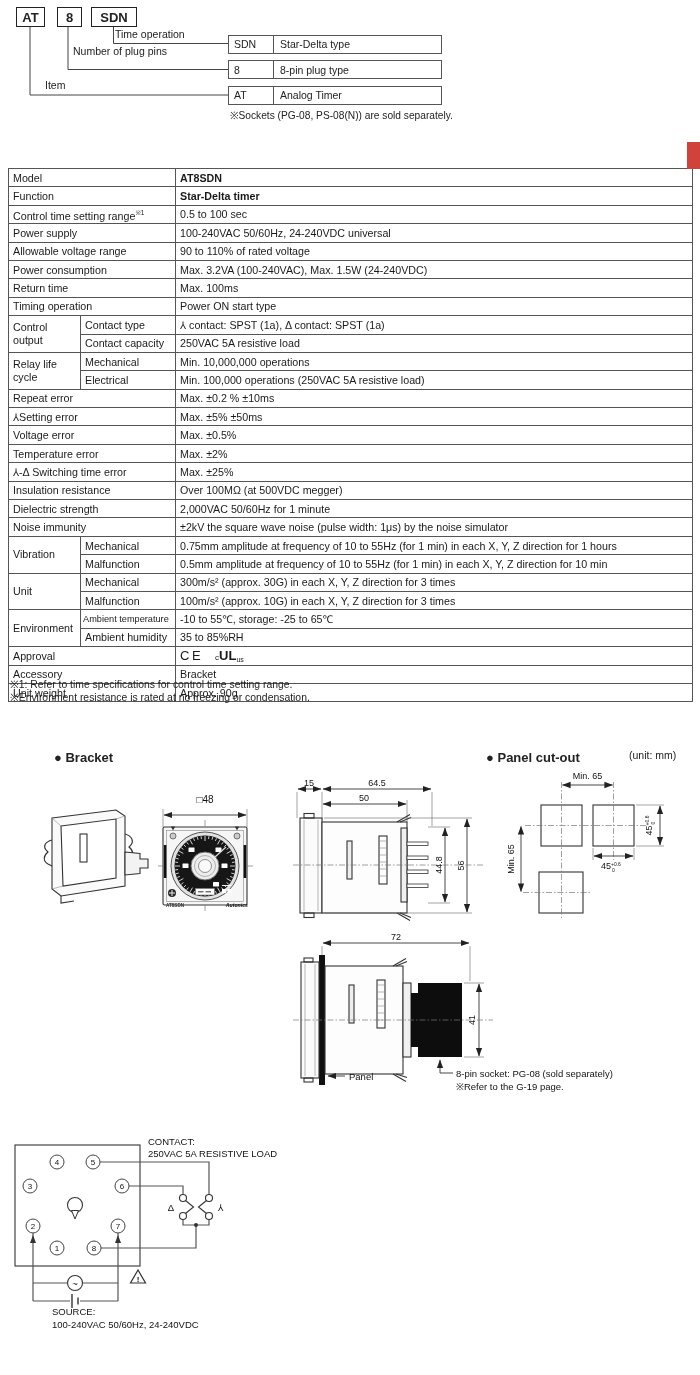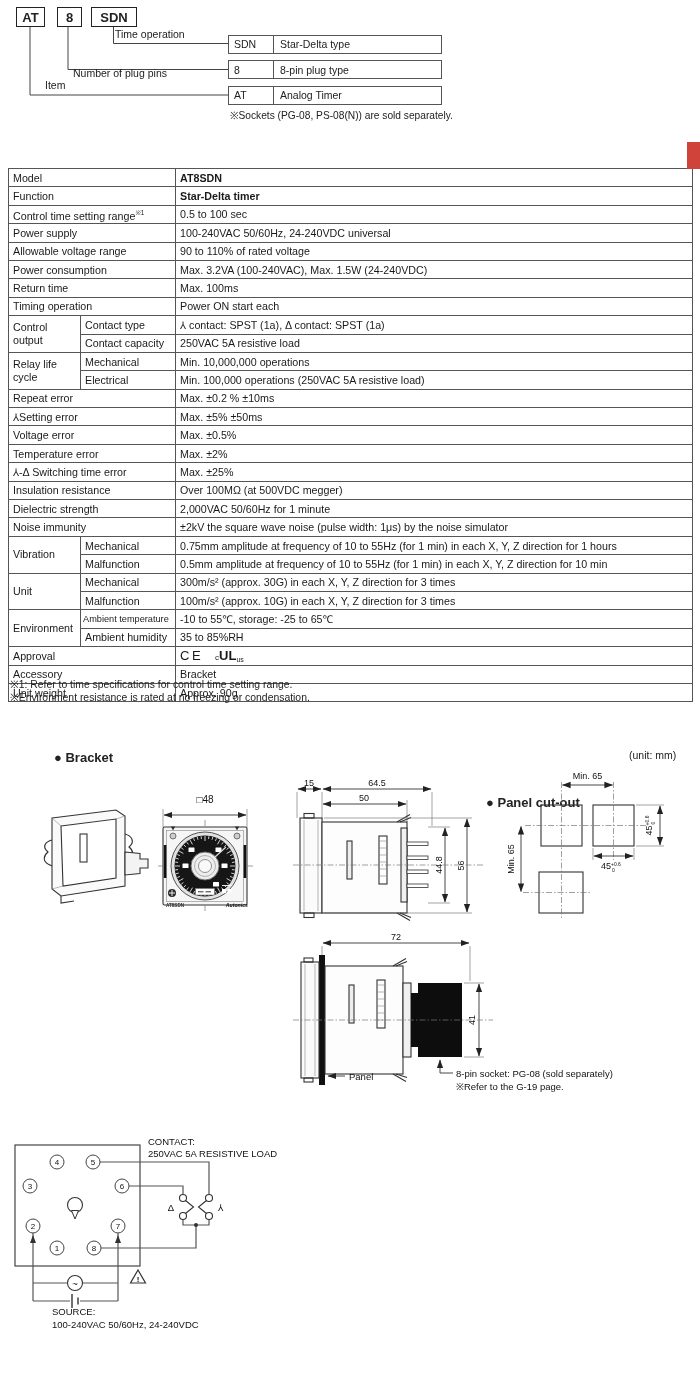--- a/index.html
+++ b/index.html
@@ -58,21 +58,21 @@
   <div class="abs" id="ordering" style="left:0;top:0;width:480px;height:135px;">
     <svg class="abs" style="left:0;top:0;" width="460" height="130" viewBox="0 0 460 130">
       <polyline class="wire" style="stroke:#444;stroke-width:1" points="113.5,25 113.5,43.5 228,43.5"></polyline>
       <polyline class="wire" style="stroke:#444;stroke-width:1" points="68,25 68,69.5 228,69.5"></polyline>
       <polyline class="wire" style="stroke:#444;stroke-width:1" points="30,25 30,95 228,95"></polyline>
     </svg>
     <div class="code-box" style="left:16px;top:7px;width:27px;height:18px;">AT</div>
     <div class="code-box" style="left:57px;top:7px;width:23px;height:18px;">8</div>
     <div class="code-box" style="left:91px;top:7px;width:44px;height:18px;">SDN</div>
     <div class="olabel" style="left:115px;top:27.5px;">Time operation</div>
-    <div class="olabel" style="left:73px;top:67px;">Number of plug pins</div>
+    <div class="olabel" style="left:73px;top:45px;">Number of plug pins</div>
     <div class="olabel" style="left:45px;top:78.5px;">Item</div>
 
     <div class="otable-row" style="left:228px;top:34.5px;">
       <div class="otable-code">SDN</div>
       <div class="otable-desc">Star-Delta type</div>
     </div>
     <div class="otable-row" style="left:228px;top:60px;">
       <div class="otable-code">8</div>
       <div class="otable-desc">8-pin plug type</div>
     </div>
@@ -113,21 +113,21 @@
         <tr>
           <td class="label-cell" colspan="2">Power consumption</td>
           <td class="value-cell">Max. 3.2VA (100-240VAC), Max. 1.5W (24-240VDC)</td>
         </tr>
         <tr>
           <td class="label-cell" colspan="2">Return time</td>
           <td class="value-cell">Max. 100ms</td>
         </tr>
         <tr>
           <td class="label-cell" colspan="2">Timing operation</td>
-          <td class="value-cell">Power ON start each</td>
+          <td class="value-cell">Power ON start type</td>
         </tr>
         <tr>
           <td rowspan="2" class="group-cell">Control output</td>
           <td class="label-cell">Contact type</td>
           <td class="value-cell">⅄ contact: SPST (1a), Δ contact: SPST (1a)</td>
         </tr>
         <tr>
           <td class="label-cell">Contact capacity</td>
           <td class="value-cell">250VAC 5A resistive load</td>
         </tr>
@@ -212,21 +212,21 @@
           <td class="value-cell">Approx. 90g</td>
         </tr>
       </tbody>
   </table>
 
   <div class="footnote" style="left:10px;top:677px;">※1: Refer to time specifications for control time setting range.</div>
   <div class="footnote" style="left:10px;top:690px;">※Environment resistance is rated at no freezing or condensation.</div>
 
   <div class="abs" id="drawings" style="left:0;top:745px;width:700px;height:385px;">
     <div class="dhead" style="left:10px;top:5px;margin-left:44px;">● Bracket</div>
-    <div class="dhead" style="left:486px;top:5px;margin-top:45px;">● Panel cut-out</div>
+    <div class="dhead" style="left:486px;top:5px;">● Panel cut-out</div>
     <div class="unit" style="left:629px;top:4px;">(unit: mm)</div>
 
     <svg class="abs" style="left:28px;top:55px;" width="125" height="115" viewBox="0 0 125 115">
       <path class="out" style="fill:#fafafa" d="M24,18 L88,10 L97,16 L97,86 L33,96 L24,89 Z"></path>
       <path class="out" style="fill:#fff" d="M33,26 L88,19 L88,78 L35,86 Z"></path>
       <line class="thin" x1="33" y1="26" x2="24" y2="18"></line>
       <line class="thin" x1="88" y1="19" x2="97" y2="16"></line>
       <line class="thin" x1="35" y1="86" x2="24" y2="89"></line>
       <rect class="out" style="fill:#fff" x="52" y="34" width="7" height="28"></rect>
       <path class="out" d="M24,40 C17,42 15,46 18,50 L20,52 C15,56 15,61 20,64 L24,66"></path>

